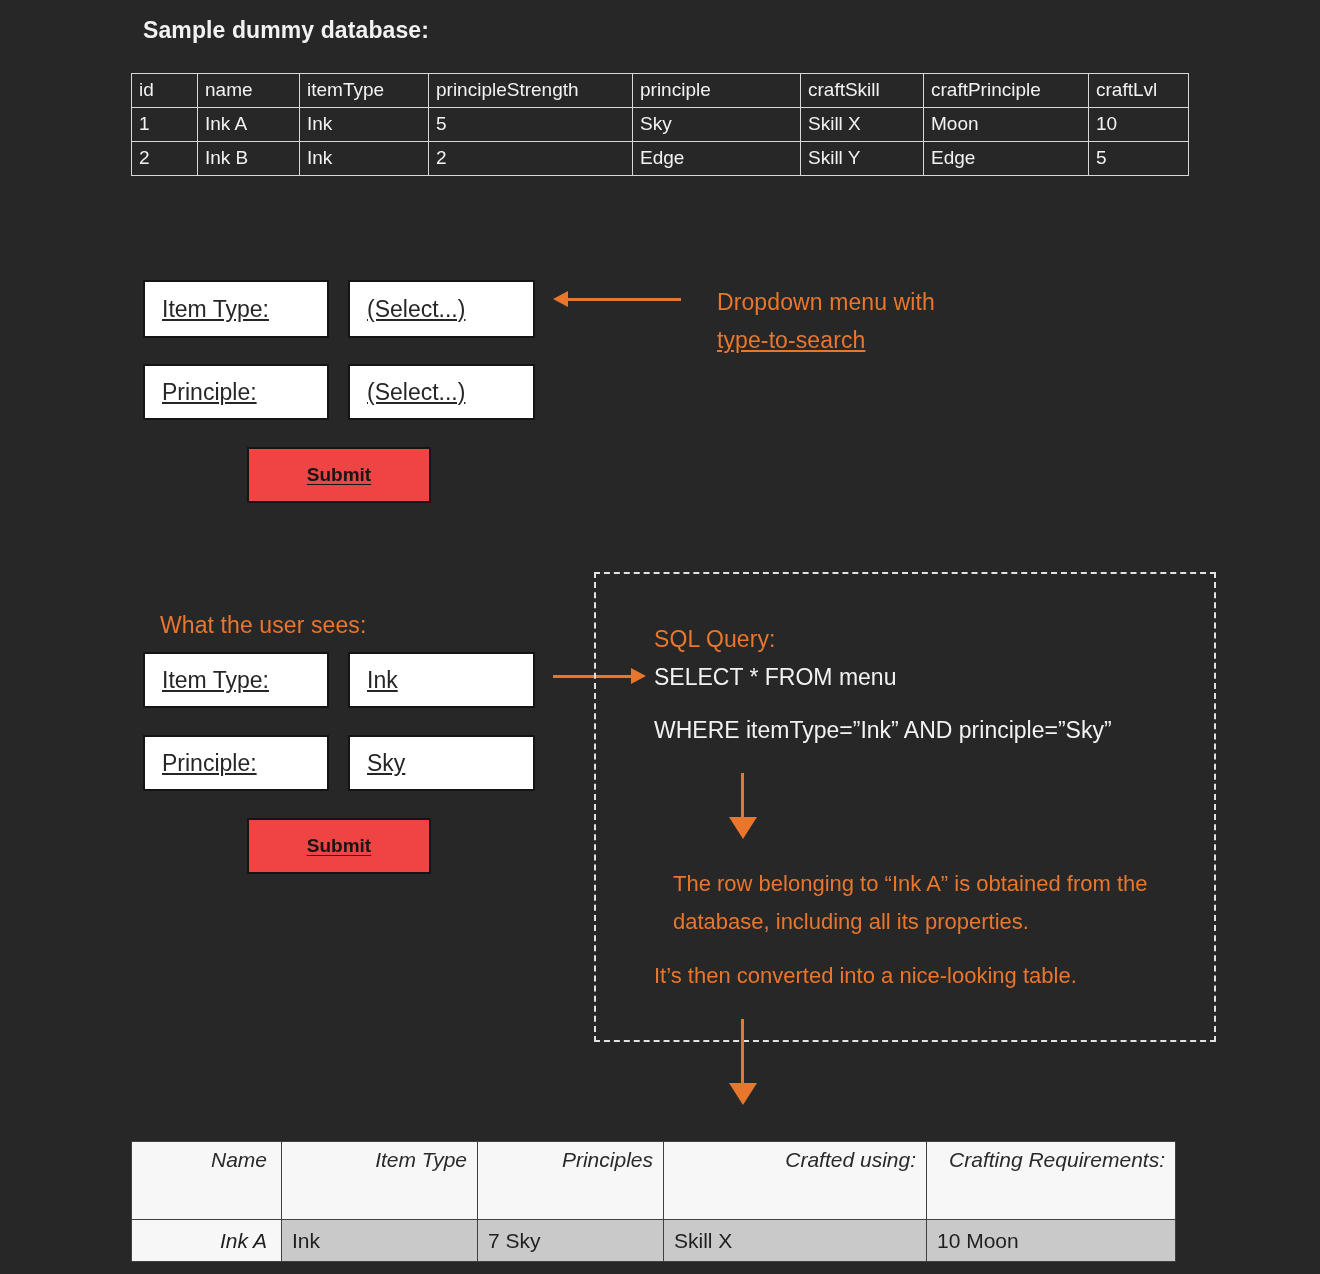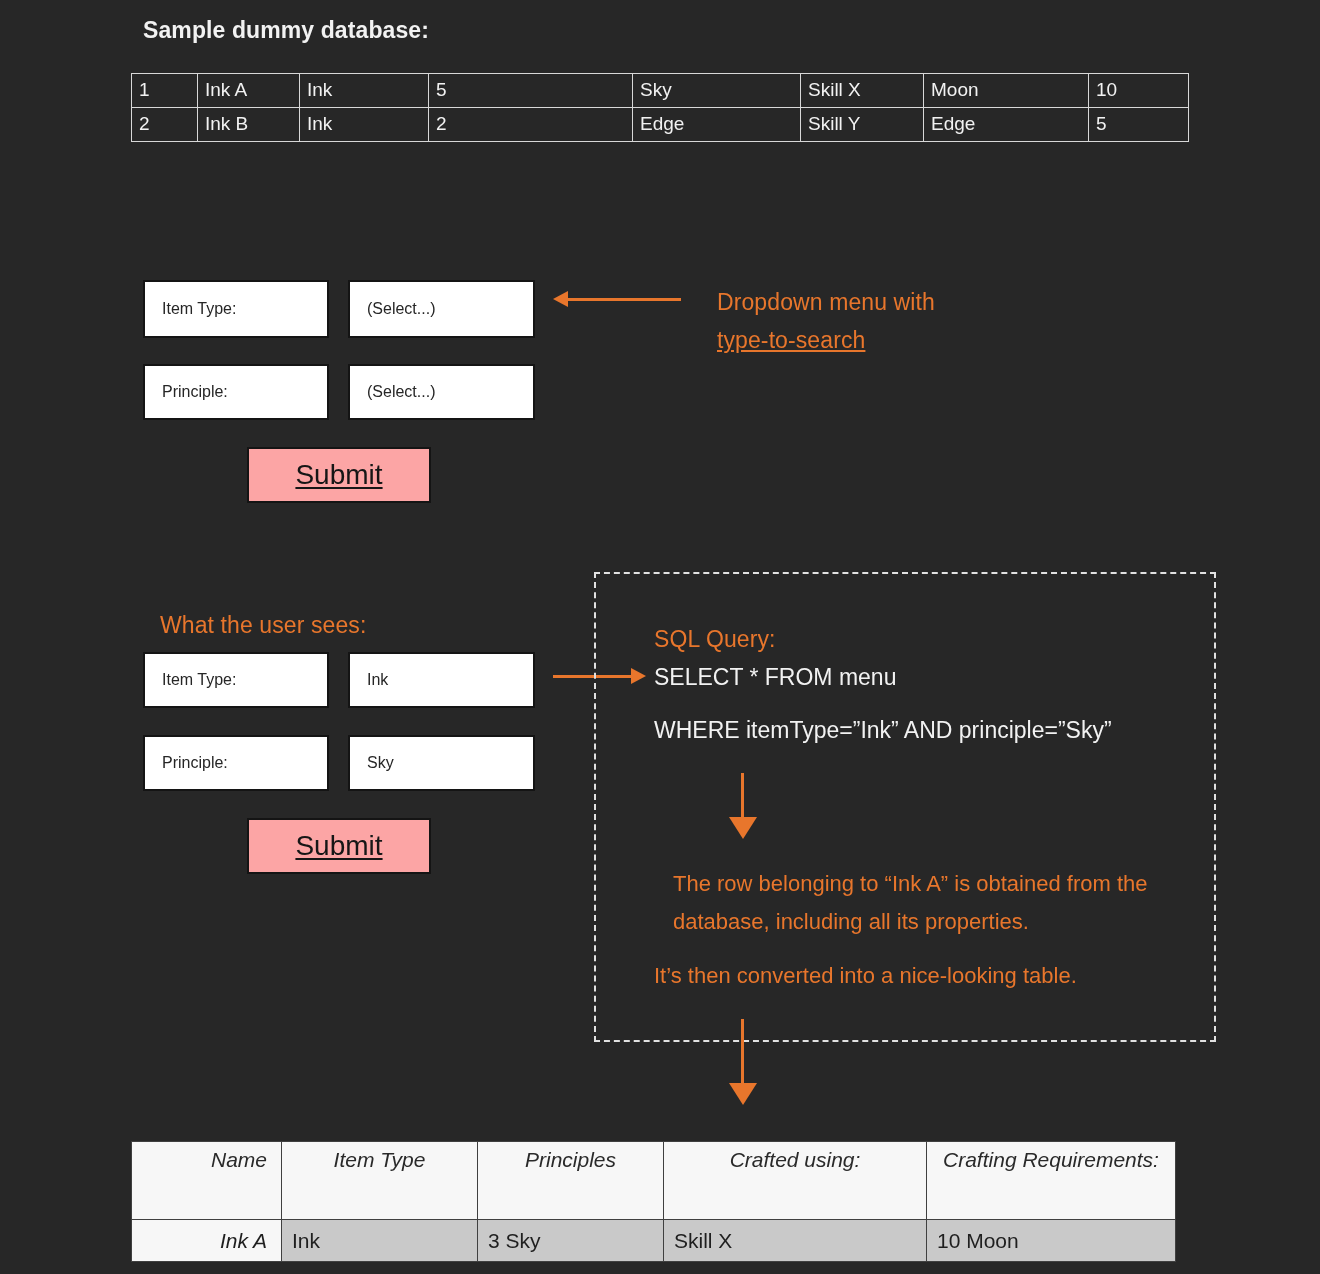--- a/index.html
+++ b/index.html
@@ -51,33 +51,34 @@
     vertical-align: middle;
     white-space: nowrap;
     overflow: hidden;
   }
 
   
   .wbox {
     background: #ffffff;
     border: 2px solid #141414;
     color: #262626;
-    font-size: 16px;
+    font-size: 23px;
     display: flex;
     align-items: center;
     padding-left: 17px;
     box-sizing: border-box;
     white-space: nowrap;
+    text-decoration: underline;
   }
   .btn {
-    background: #fca5a5;
+    background: #ef4444;
     border: 2px solid #141414;
     color: #161616;
-    font-size: 28px;
-    font-weight: normal;
+    font-size: 19px;
+    font-weight: bold;
     display: flex;
     align-items: center;
     justify-content: center;
     box-sizing: border-box;
   }
   .btn > span { text-decoration: underline; text-underline-offset: 3px; }
 
   
   #sql-box {
     left: 594px;
@@ -140,21 +141,21 @@
     font-size: 21px;
     padding: 6px 10px;
     vertical-align: top;
     box-sizing: border-box;
   }
   #result-table thead th {
     background: #f7f7f7;
     color: #2a2a2a;
     font-style: italic;
     font-weight: 400;
-    text-align: center;
+    text-align: right;
     height: 78px;
   }
   #result-table thead th.namecol {
     text-align: right;
     padding-right: 14px;
   }
   #result-table tbody td {
     background: #c9c9c9;
     color: #1f1f1f;
     height: 42px;
@@ -178,20 +179,30 @@
       <col style="width:102px">
       <col style="width:129px">
       <col style="width:204px">
     <col style="width:168px">
       <col style="width:123px">
       <col style="width:165px">
       <col style="width:100px">
   </colgroup>
   <tbody>
     <tr>
+      <td>id</td>
+      <td>name</td>
+      <td>itemType</td>
+      <td>principleStrength</td>
+      <td>principle</td>
+      <td>craftSkill</td>
+      <td>craftPrinciple</td>
+      <td>craftLvl</td>
+    </tr>
+    <tr>
       <td>1</td>
       <td>Ink A</td>
       <td>Ink</td>
       <td>5</td>
       <td>Sky</td>
       <td>Skill X</td>
       <td>Moon</td>
       <td>10</td>
     </tr>
     <tr>
@@ -275,18 +286,18 @@
       <th>Item Type</th>
       <th>Principles</th>
       <th>Crafted using:</th>
       <th>Crafting Requirements:</th>
     </tr>
   </thead>
   <tbody>
     <tr>
       <td class="namecol">Ink A</td>
       <td>Ink</td>
-      <td>3 Sky</td>
+      <td>7 Sky</td>
       <td>Skill X</td>
       <td>10 Moon</td>
     </tr>
   </tbody>
 </table>
 
 </body></html>

